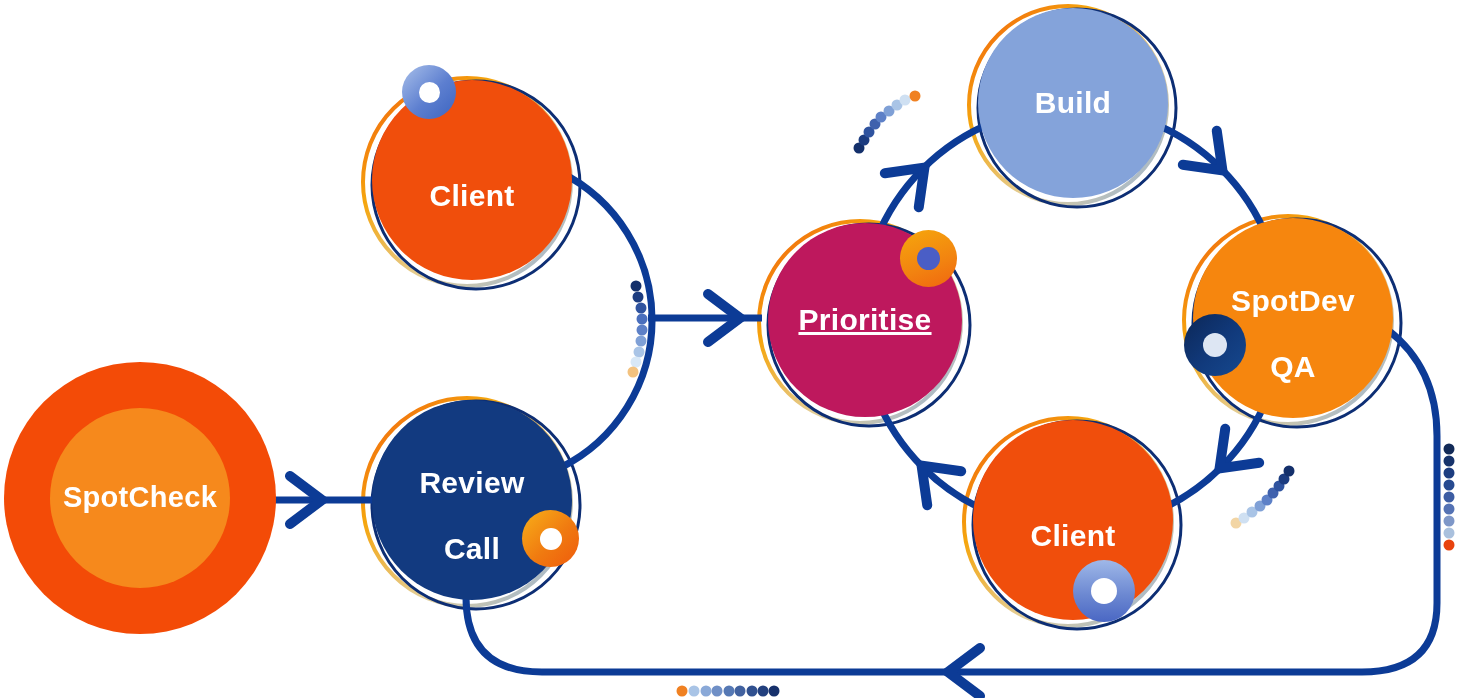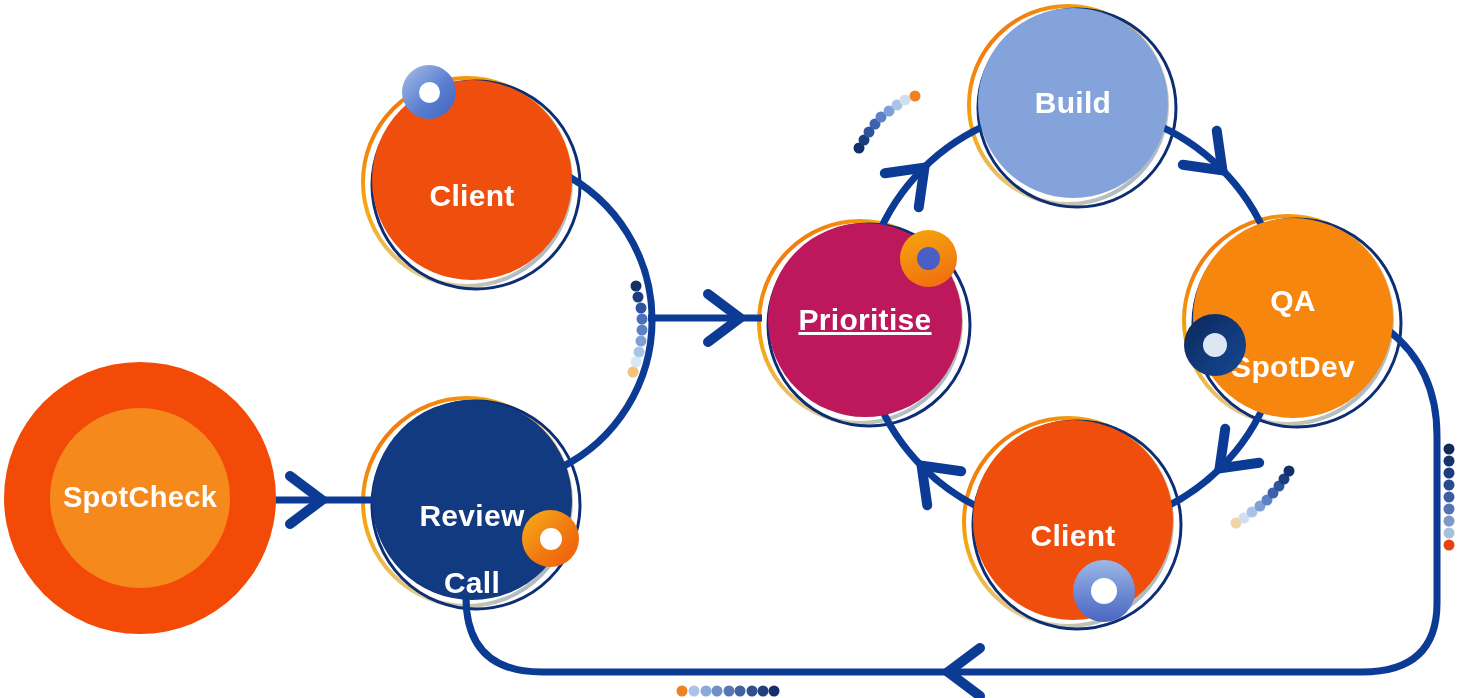--- a/index.html
+++ b/index.html
@@ -19,21 +19,21 @@
   .d-review-call{left:522px;top:510px;width:57px;height:57px;background:linear-gradient(135deg,#f8b019 0%,#f07a10 55%,#ef5a0c 100%);}
   .d-review-call .hole{width:22px;height:22px;}
   .d-prioritise{left:900px;top:230px;width:57px;height:57px;background:linear-gradient(160deg,#f6a70c 0%,#f28310 60%,#f0660f 100%);}
   .d-prioritise .hole{width:23px;height:23px;}
   .d-spotdev-qa{left:1184px;top:314px;width:62px;height:62px;background:linear-gradient(135deg,#0c2757 0%,#113a7c 55%,#16498f 100%);}
   .d-spotdev-qa .hole{width:24px;height:24px;}
   .d-client-approval{left:1073px;top:560px;width:62px;height:62px;background:linear-gradient(180deg,#9fb8e8 0%,#6d89d2 55%,#4a67c4 100%);}
   .d-client-approval .hole{width:26px;height:26px;}
   .n-spotcheck{left:4px;top:362px;width:272px;height:272px;font-size:29px;}
   .n-client-requests{left:372px;top:80px;width:200px;height:200px;}
-  .n-review-call{left:372px;top:400px;width:200px;height:200px;align-items:flex-end;}
+  .n-review-call{left:372px;top:400px;width:200px;height:200px;}
   .n-prioritise{left:768px;top:223px;width:194px;height:194px;}
   .n-build{left:978px;top:8px;width:190px;height:190px;}
   .n-spotdev-qa{left:1193px;top:218px;width:200px;height:200px;}
   .n-client-approval{left:973px;top:420px;width:200px;height:200px;}
   .n-spotcheck .inner-circle{width:180px;height:180px;}
 </style>
 </head>
 <body>
 
 <div class="canvas">
@@ -161,22 +161,22 @@
 
   <div class="node n-build" style="background: rgb(132, 163, 218);">
     <div class="lbl">
       <span>Build</span>
         <span></span>
     </div>
   </div>
 
   <div class="node n-spotdev-qa" style="background: rgb(246, 134, 14);">
     <div class="lbl">
-      <span>QA</span>
-        <span>SpotDev</span>
+      <span>SpotDev</span>
+        <span>QA</span>
     </div>
   </div>
 
   <div class="node n-client-approval" style="background: rgb(240, 78, 12);">
     <div class="lbl">
       <span>Client</span>
     </div>
   </div>
 
   <div class="donut d-client-requests">

